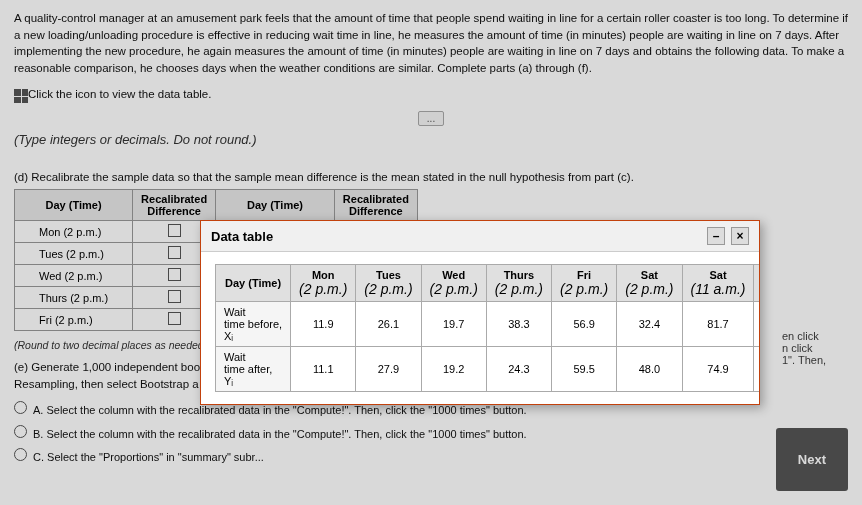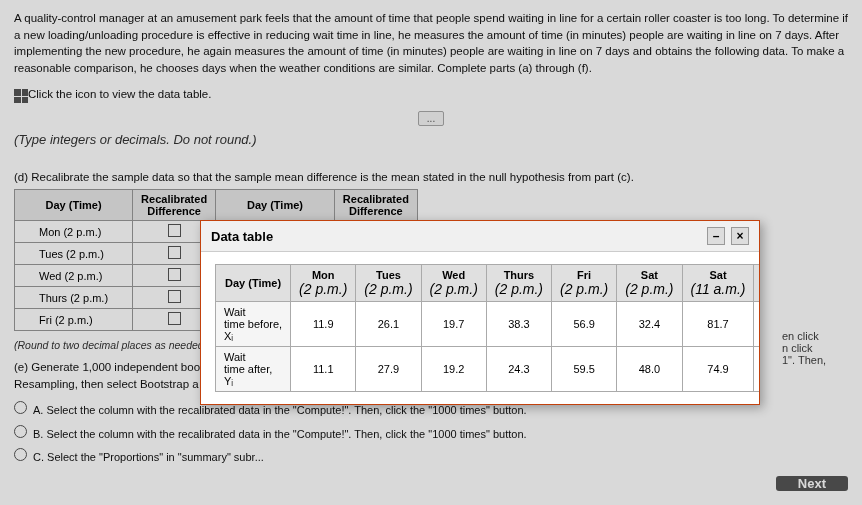--- a/index.html
+++ b/index.html
@@ -190,21 +190,21 @@
       background: #f5f5f5;
     }
     
     .next-btn {
       position: absolute;
       bottom: 14px;
       right: 14px;
       background: #555;
       color: #fff;
       border: none;
-      padding: 0 22px;
+      padding: 24px 22px;
       font-size: 13px;
       font-weight: bold;
       cursor: pointer;
       border-radius: 3px;
     }
     
     .bg-number {
       position: absolute;
       right: 340px;
       top: 200px;

